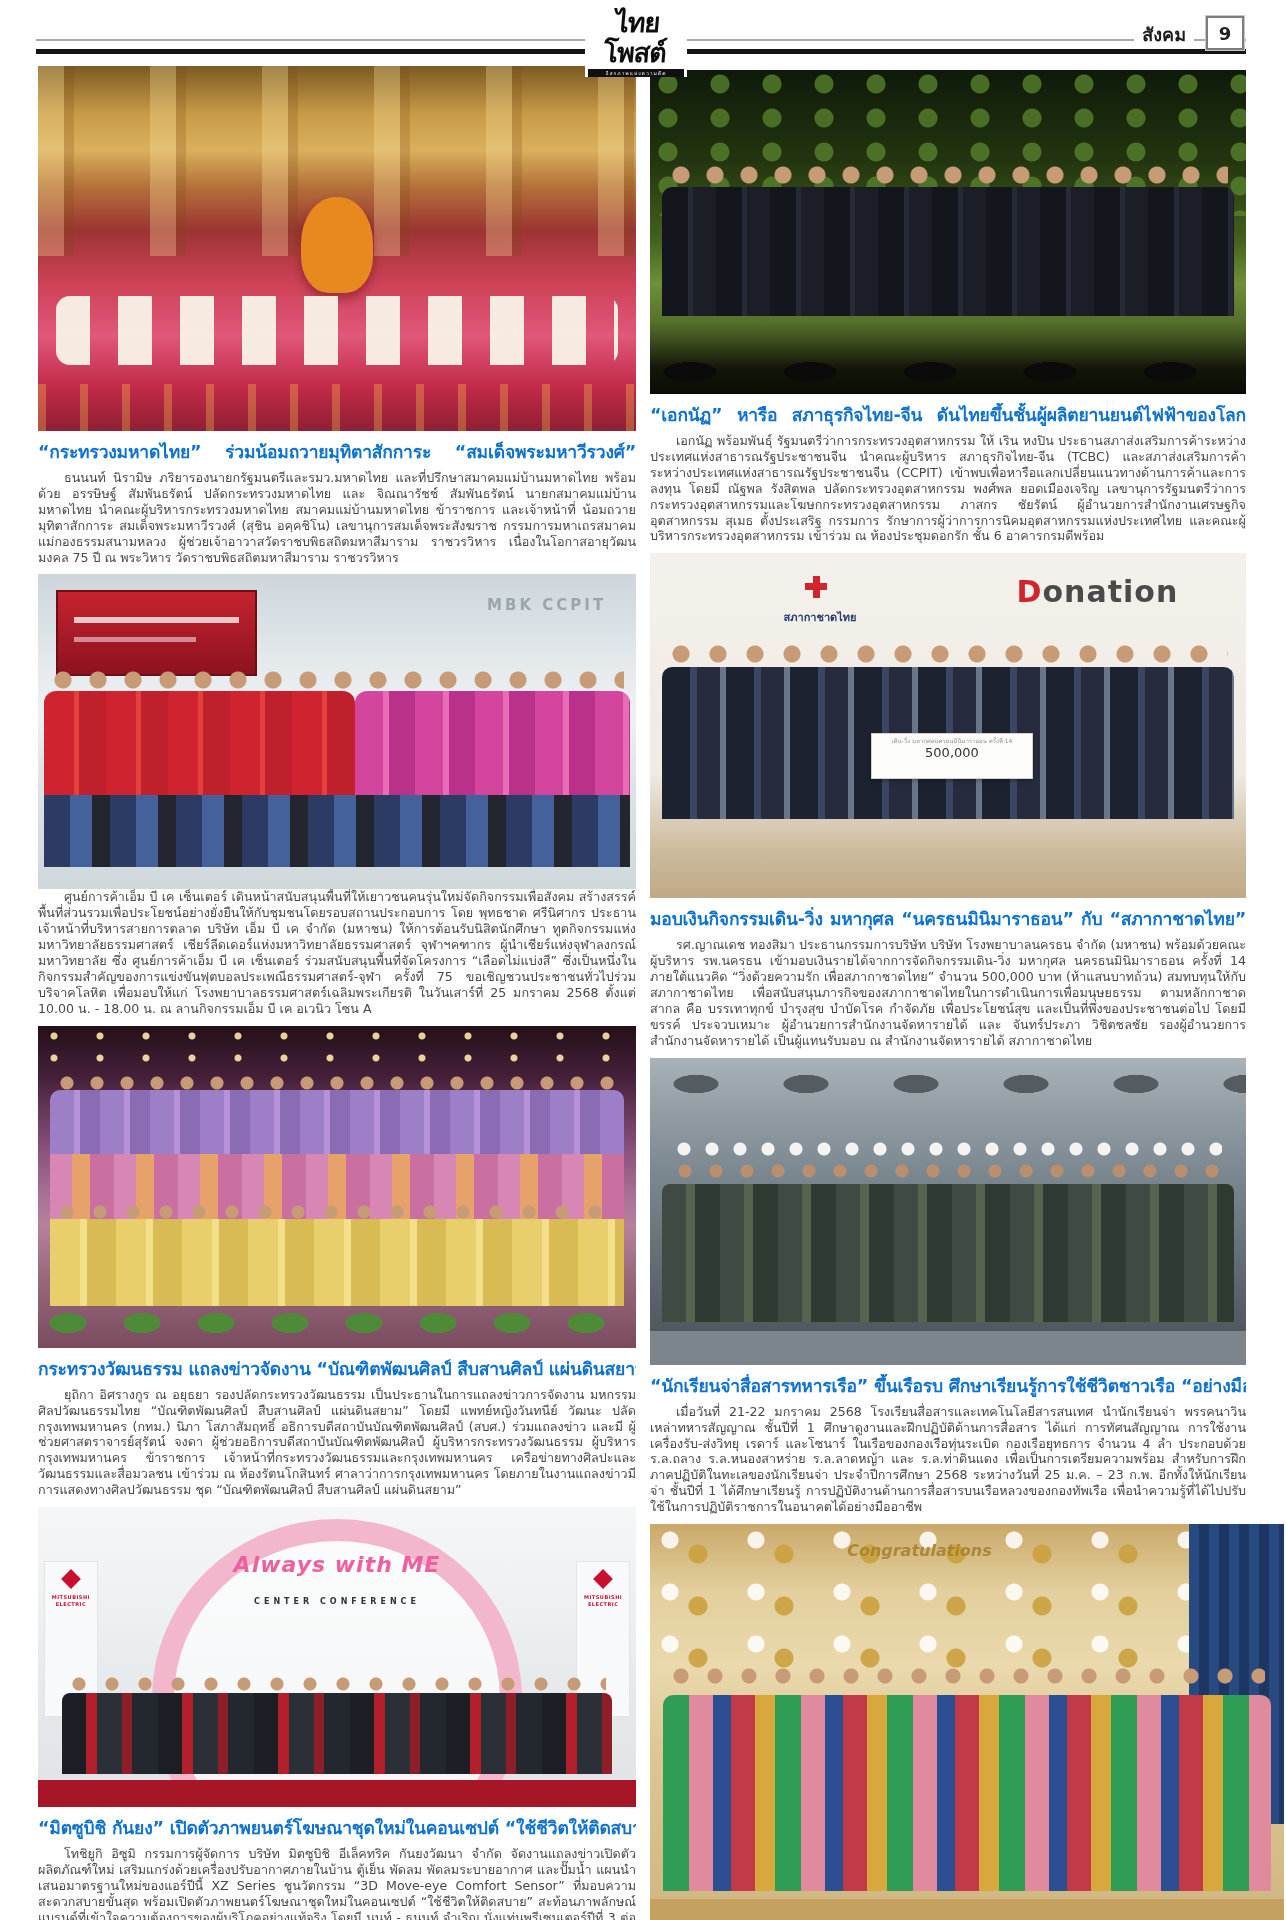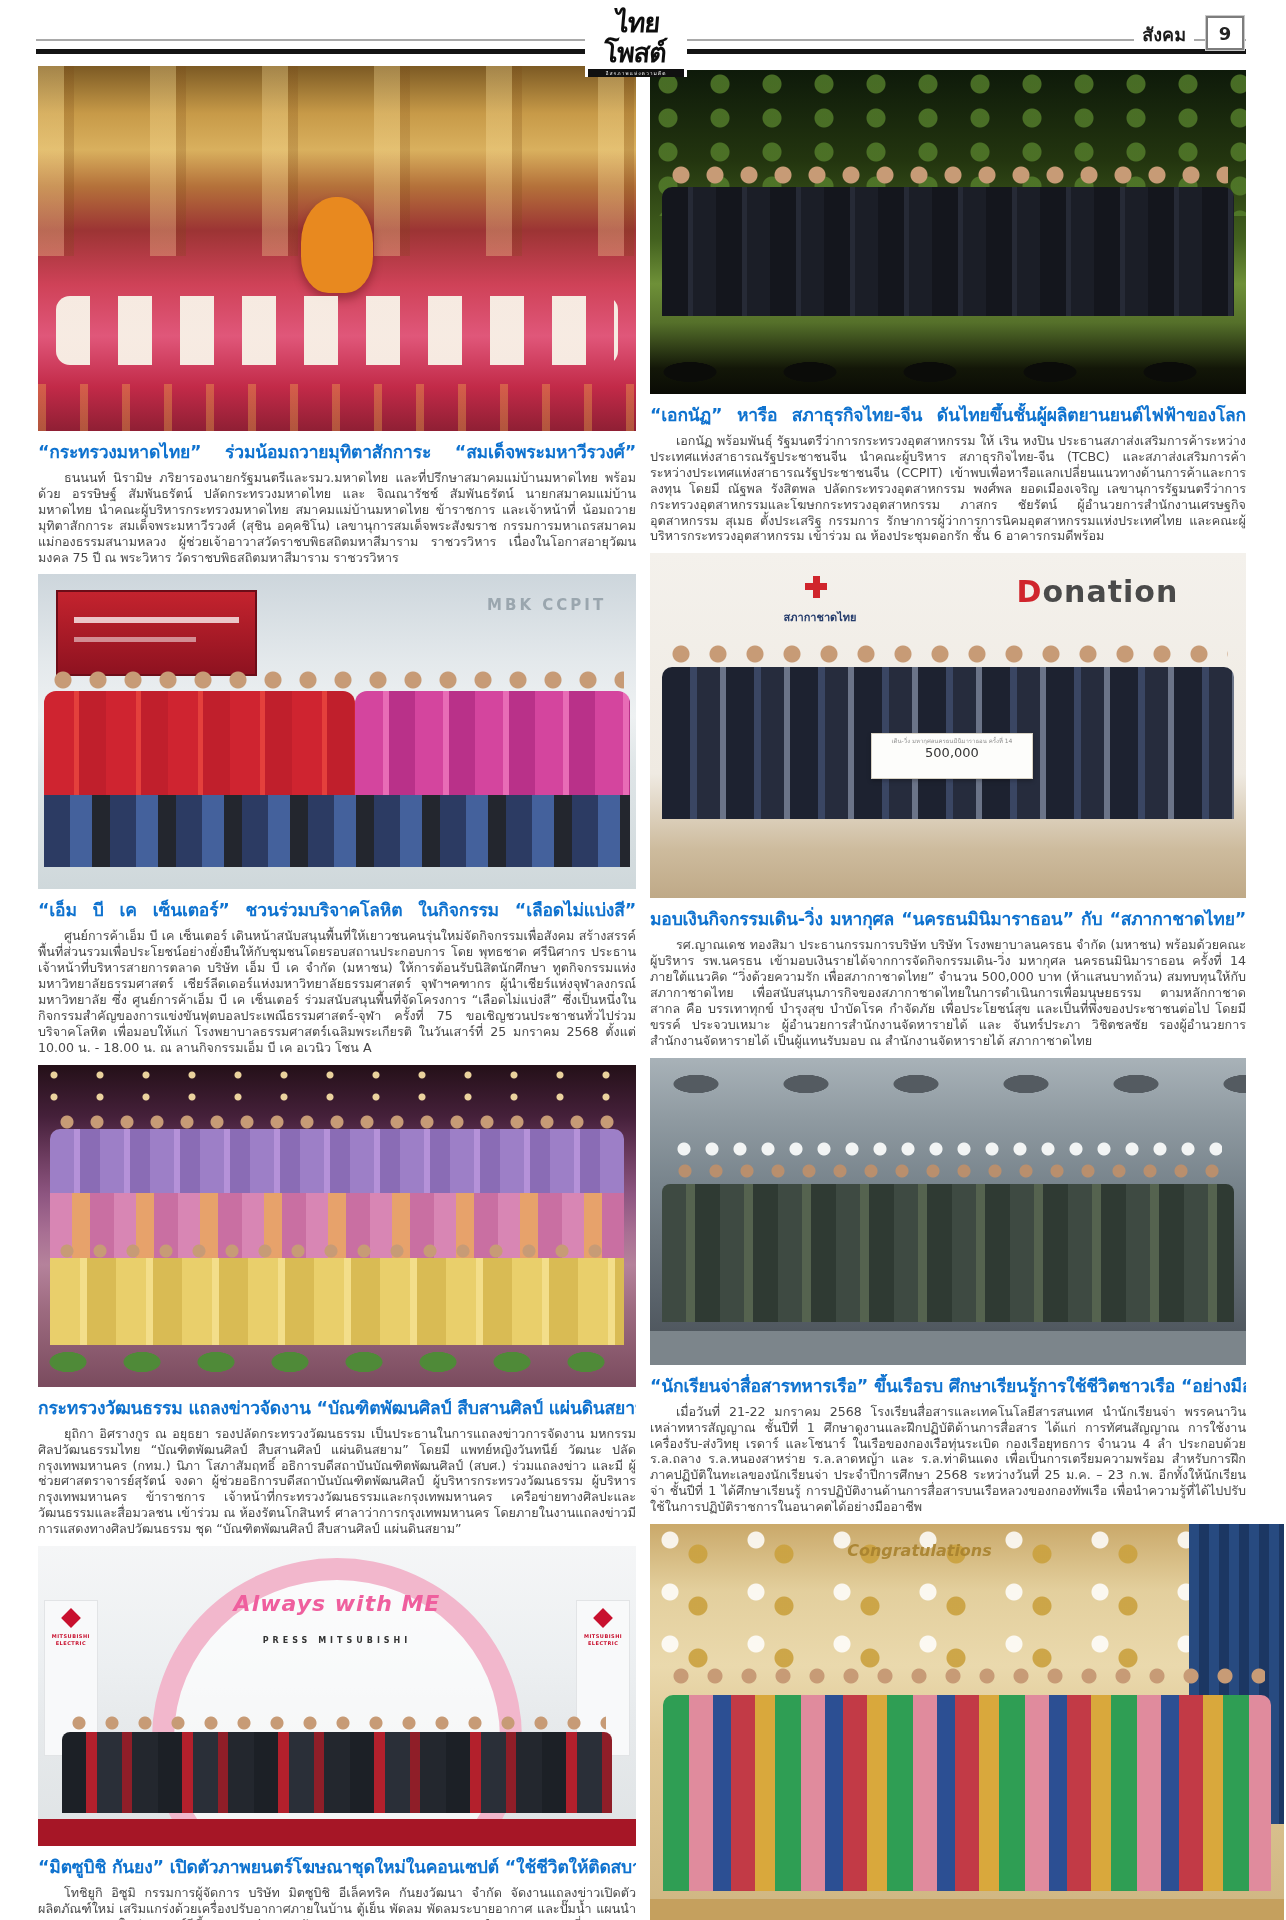--- a/index.html
+++ b/index.html
@@ -157,21 +157,20 @@
           <div class="layer screen">
               <i></i>
               <b></b>
             </div>
           <span class="sign">MBK CCPIT</span>
           <div class="layer hrow"></div>
           <div class="layer grp-red"></div>
           <div class="layer grp-pink"></div>
           <div class="layer jeans"></div>
         </div>
-        <div class="headline">“เอ็ม บี เค เซ็นเตอร์” ชวนร่วมบริจาคโลหิต ในกิจกรรม “เลือดไม่แบ่งสี”</div>
         <p class="bodytext">ศูนย์การค้าเอ็ม บี เค เซ็นเตอร์ เดินหน้าสนับสนุนพื้นที่ให้เยาวชนคนรุ่นใหม่จัดกิจกรรมเพื่อสังคม สร้างสรรค์พื้นที่ส่วนรวมเพื่อประโยชน์อย่างยั่งยืนให้กับชุมชนโดยรอบสถานประกอบการ โดย พุทธชาด ศรีนิศากร ประธานเจ้าหน้าที่บริหารสายการตลาด บริษัท เอ็ม บี เค จำกัด (มหาชน) ให้การต้อนรับนิสิตนักศึกษา ทูตกิจกรรมแห่งมหาวิทยาลัยธรรมศาสตร์ เชียร์ลีดเดอร์แห่งมหาวิทยาลัยธรรมศาสตร์ จุฬาฯคฑากร ผู้นำเชียร์แห่งจุฬาลงกรณ์มหาวิทยาลัย ซึ่ง ศูนย์การค้าเอ็ม บี เค เซ็นเตอร์ ร่วมสนับสนุนพื้นที่จัดโครงการ “เลือดไม่แบ่งสี” ซึ่งเป็นหนึ่งในกิจกรรมสำคัญของการแข่งขันฟุตบอลประเพณีธรรมศาสตร์-จุฬา ครั้งที่ 75 ขอเชิญชวนประชาชนทั่วไปร่วมบริจาคโลหิต เพื่อมอบให้แก่ โรงพยาบาลธรรมศาสตร์เฉลิมพระเกียรติ ในวันเสาร์ที่ 25 มกราคม 2568 ตั้งแต่ 10.00 น. - 18.00 น. ณ ลานกิจกรรมเอ็ม บี เค อเวนิว โซน A</p>
       </div>
 
       <div class="article">
         <div class="photo ph-dance">
           <div class="layer lights"></div>
           <div class="layer hrow1"></div>
           <div class="layer row-purple"></div>
           <div class="layer row-pink"></div>
           <div class="layer hrow2"></div>
@@ -179,21 +178,21 @@
           <div class="layer plants"></div>
         </div>
         <div class="headline">กระทรวงวัฒนธรรม แถลงข่าวจัดงาน “บัณฑิตพัฒนศิลป์ สืบสานศิลป์ แผ่นดินสยาม”</div>
         <p class="bodytext">ยุถิกา อิศรางกูร ณ อยุธยา รองปลัดกระทรวงวัฒนธรรม เป็นประธานในการแถลงข่าวการจัดงาน มหกรรมศิลปวัฒนธรรมไทย “บัณฑิตพัฒนศิลป์ สืบสานศิลป์ แผ่นดินสยาม” โดยมี แพทย์หญิงวันทนีย์ วัฒนะ ปลัดกรุงเทพมหานคร (กทม.) นิภา โสภาสัมฤทธิ์ อธิการบดีสถาบันบัณฑิตพัฒนศิลป์ (สบศ.) ร่วมแถลงข่าว และมี ผู้ช่วยศาสตราจารย์สุรัตน์ จงดา ผู้ช่วยอธิการบดีสถาบันบัณฑิตพัฒนศิลป์ ผู้บริหารกระทรวงวัฒนธรรม ผู้บริหารกรุงเทพมหานคร ข้าราชการ เจ้าหน้าที่กระทรวงวัฒนธรรมและกรุงเทพมหานคร เครือข่ายทางศิลปะและวัฒนธรรมและสื่อมวลชน เข้าร่วม ณ ห้องรัตนโกสินทร์ ศาลาว่าการกรุงเทพมหานคร โดยภายในงานแถลงข่าวมีการแสดงทางศิลปวัฒนธรรม ชุด “บัณฑิตพัฒนศิลป์ สืบสานศิลป์ แผ่นดินสยาม”</p>
       </div>
 
       <div class="article">
         <div class="photo ph-mitsu">
           <div class="layer arch"></div>
           <span class="always">Always with ME</span>
-          <span class="pressconf">PRESS MITSUBISHI</span>
+          <span class="pressconf">CENTER CONFERENCE</span>
           <div class="layer panel pl">
             <span class="diamond-icon"></span>
             <span class="brandtxt">MITSUBISHI ELECTRIC</span>
           </div>
           <div class="layer panel pr">
             <span class="diamond-icon"></span>
             <span class="brandtxt">MITSUBISHI ELECTRIC</span>
           </div>
           <div class="layer hrow"></div>
           <div class="layer people"></div>

